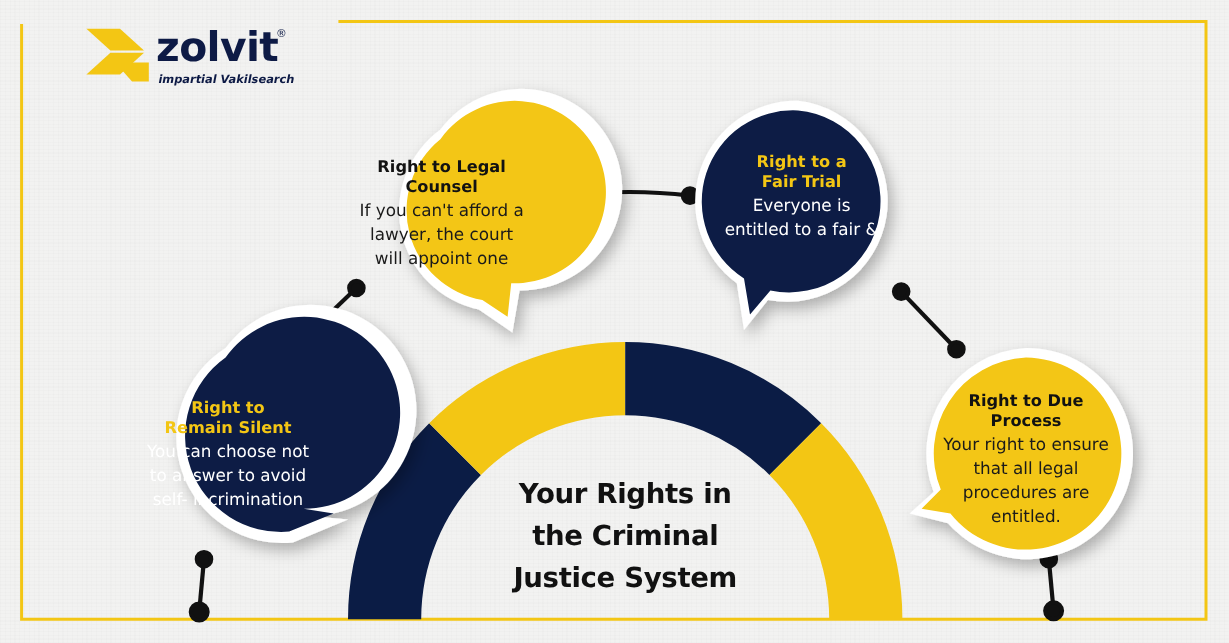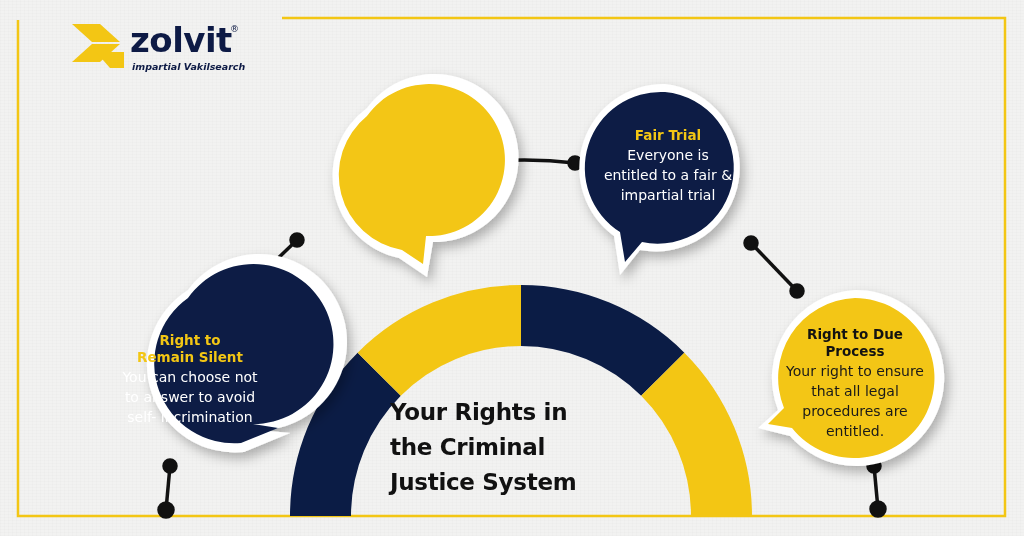--- a/index.html
+++ b/index.html
@@ -43,21 +43,21 @@
     .bubble-text .desc {
       font-size: 14px; line-height: 20px; display: block; margin-top: 1px;
     }
     .on-yellow .ttl { color: #121212; }
     .on-yellow .desc { color: #1a1a1a; }
     .on-navy .ttl { color: #f3c614; }
     .on-navy .desc { color: #ffffff; }
 
     .center-title {
       position: absolute; left: 390px; top: 395px; width: 262px;
-      color: #111111;
+      text-align: center; color: #111111;
       font-family: "DejaVu Sans", sans-serif; font-weight: bold;
       font-size: 23px; line-height: 35px; letter-spacing: -0.3px;
     }
   </style>
 </head>
 <body>
 
 <div class="canvas">
 
   <svg class="art" width="1024" height="536" viewBox="0 0 1024 536">
@@ -139,26 +139,33 @@
   </div>
 
   <div class="bubble-text on-navy" style="left:112px; top:320px; width:156px;margin-top:12px;">
     <span class="ttl">Right to</span>
     <span class="ttl">Remain Silent</span>
     <span class="desc">You can choose not</span>
     <span class="desc" style="margin-top:0">to answer to avoid</span>
     <span class="desc" style="margin-top:0">self- incrimination</span>
   </div>
 
+  <div class="bubble-text on-yellow" style="left:290px; top:131px; width:156px;">
+    <span class="ttl">Right to Legal</span>
+    <span class="ttl">Counsel</span>
+    <span class="desc">If you can't afford a</span>
+    <span class="desc" style="margin-top:0">lawyer, the court</span>
+    <span class="desc" style="margin-top:0">will appoint one</span>
+  </div>
 
   <div class="bubble-text on-navy" style="left:590px; top:127px; width:156px;">
+    <span class="ttl">Right to a</span>
     <span class="ttl">Fair Trial</span>
     <span class="desc">Everyone is</span>
     <span class="desc" style="margin-top:0">entitled to a fair &amp;</span>
-    <span class="desc" style="margin-top:0">impartial trial</span>
   </div>
 
   <div class="bubble-text on-yellow" style="left:774px; top:326px; width:162px;">
     <span class="ttl">Right to Due</span>
     <span class="ttl">Process</span>
     <span class="desc">Your right to ensure</span>
     <span class="desc" style="margin-top:0">that all legal</span>
     <span class="desc" style="margin-top:0">procedures are</span>
     <span class="desc" style="margin-top:0">entitled.</span>
   </div>

